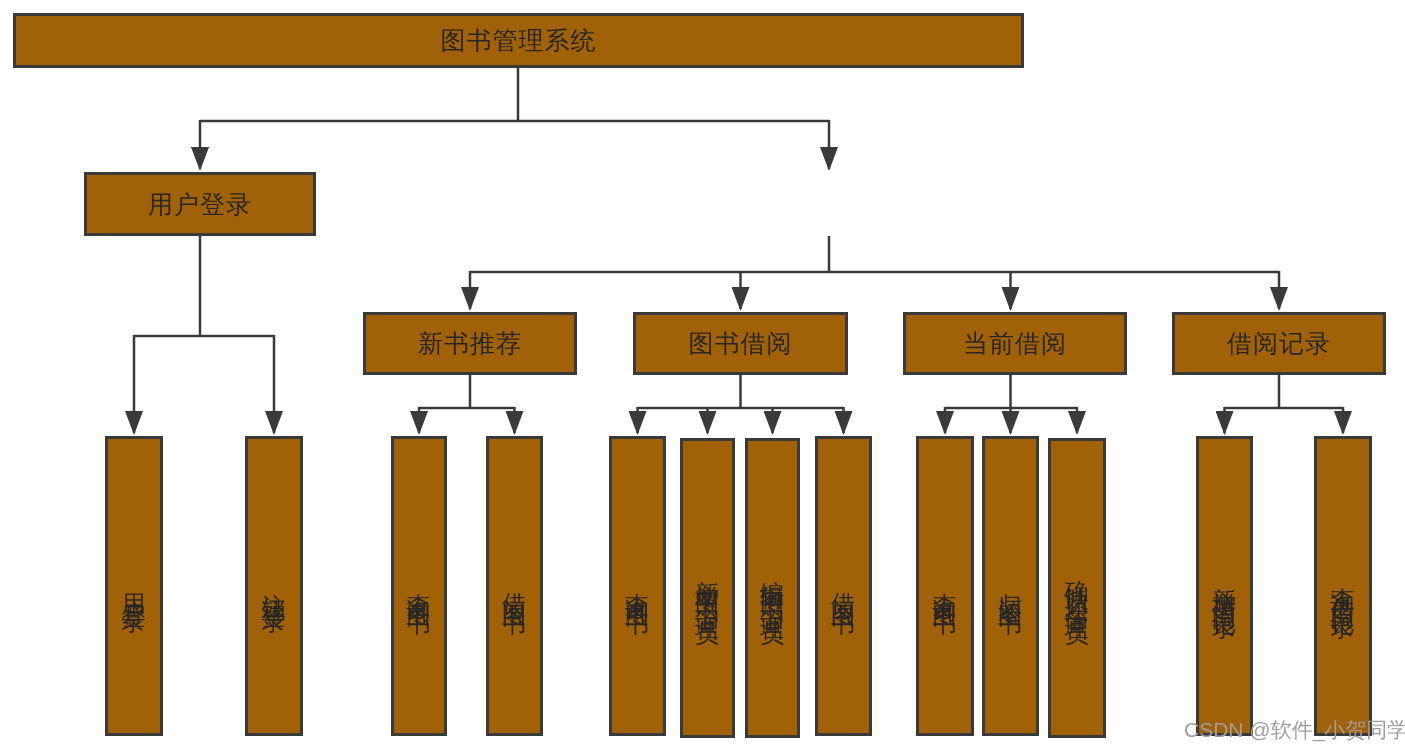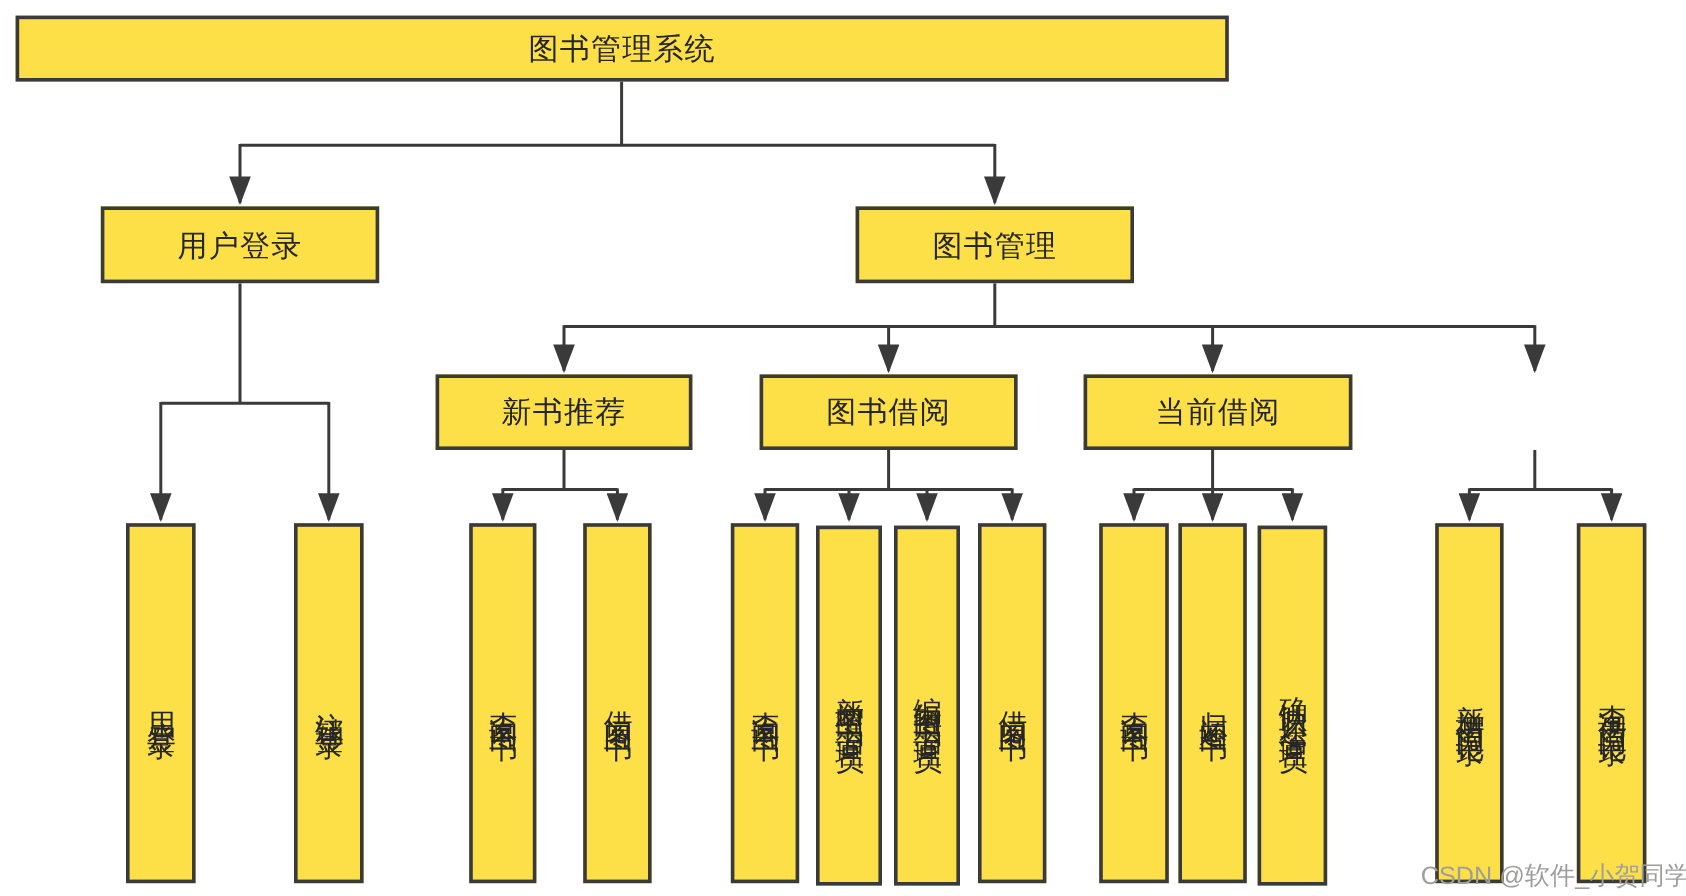--- a/index.html
+++ b/index.html
@@ -16,21 +16,21 @@
     background:var(--background);
     overflow:hidden;
     font-family:"Liberation Sans","DejaVu Sans",sans-serif;
   }
   .wires{position:absolute;left:0;top:0;}
   .wire{stroke:var(--line);stroke-width:2.5;fill:none;}
   .arrowhead{fill:var(--line);}
   .node{
     position:absolute;
     box-sizing:border-box;
-    background:#fde047;
+    background:#a16207;
     border:3px solid var(--line);
     display:flex;
     align-items:center;
     justify-content:center;
     color:var(--ink);
     z-index:2;
   }
   .node.h span{
     font-size:25px;
     letter-spacing:1px;
@@ -99,32 +99,32 @@
     <line class="wire" x1="1343" y1="407" x2="1343" y2="433" marker-end="url(#arw)"></line>
   </svg>
 
   <div class="node h" style="left:13px;top:13px;width:1011px;height:55px">
     <span>图书管理系统</span>
   </div>
 
   <div class="node h" style="left:84px;top:172px;width:232px;height:64px">
     <span>用户登录</span>
   </div>
-  <div class="node h" style="left:713px;top:172px;width:232px;height:64px">
-    <span>图书管理</span>
-  </div>
 
   <div class="node h" style="left:363px;top:312px;width:214px;height:63px">
     <span>新书推荐</span>
   </div>
   <div class="node h" style="left:633px;top:312px;width:215px;height:63px">
     <span>图书借阅</span>
   </div>
   <div class="node h" style="left:903px;top:312px;width:224px;height:63px">
     <span>当前借阅</span>
+  </div>
+  <div class="node h" style="left:1172px;top:312px;width:214px;height:63px">
+    <span>借阅记录</span>
   </div>
 
   <div class="node v" style="left:105px;top:436px;width:58px;height:300px">
     <span>用户登录</span>
   </div>
   <div class="node v" style="left:245px;top:436px;width:58px;height:300px">
     <span>注销登录</span>
   </div>
 
   <div class="node v" style="left:391px;top:436px;width:56px;height:300px">

